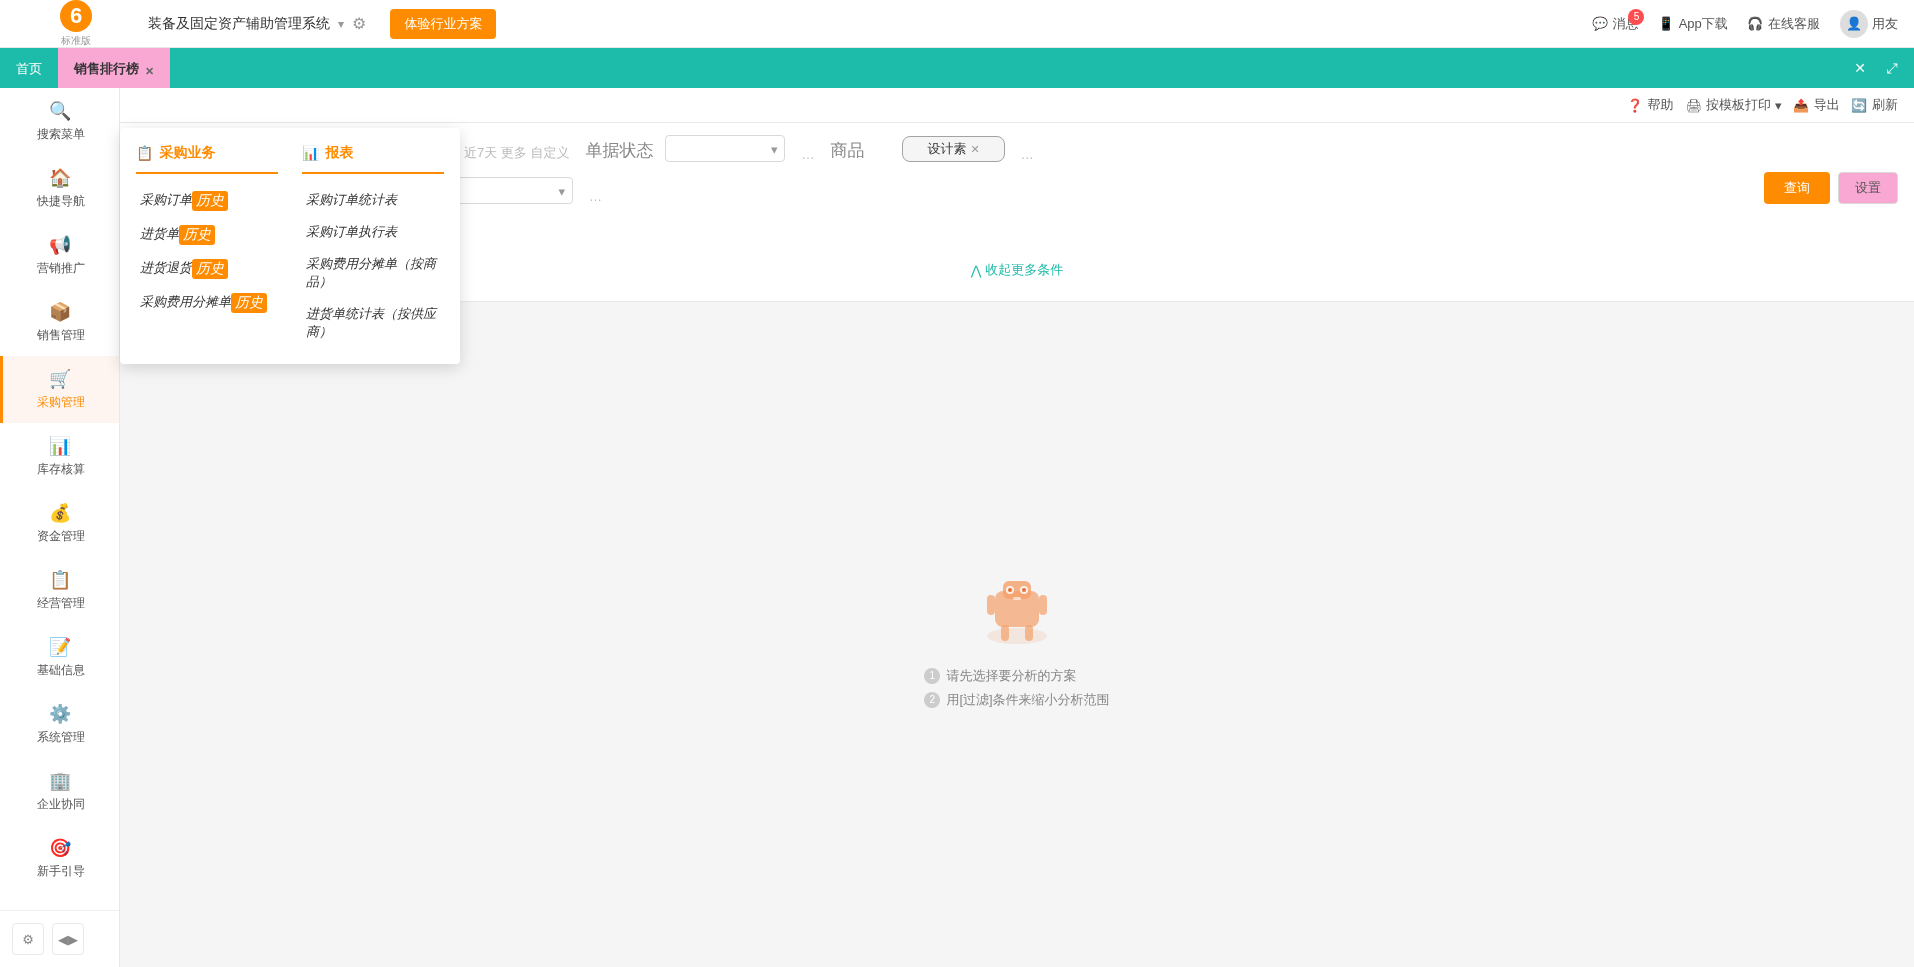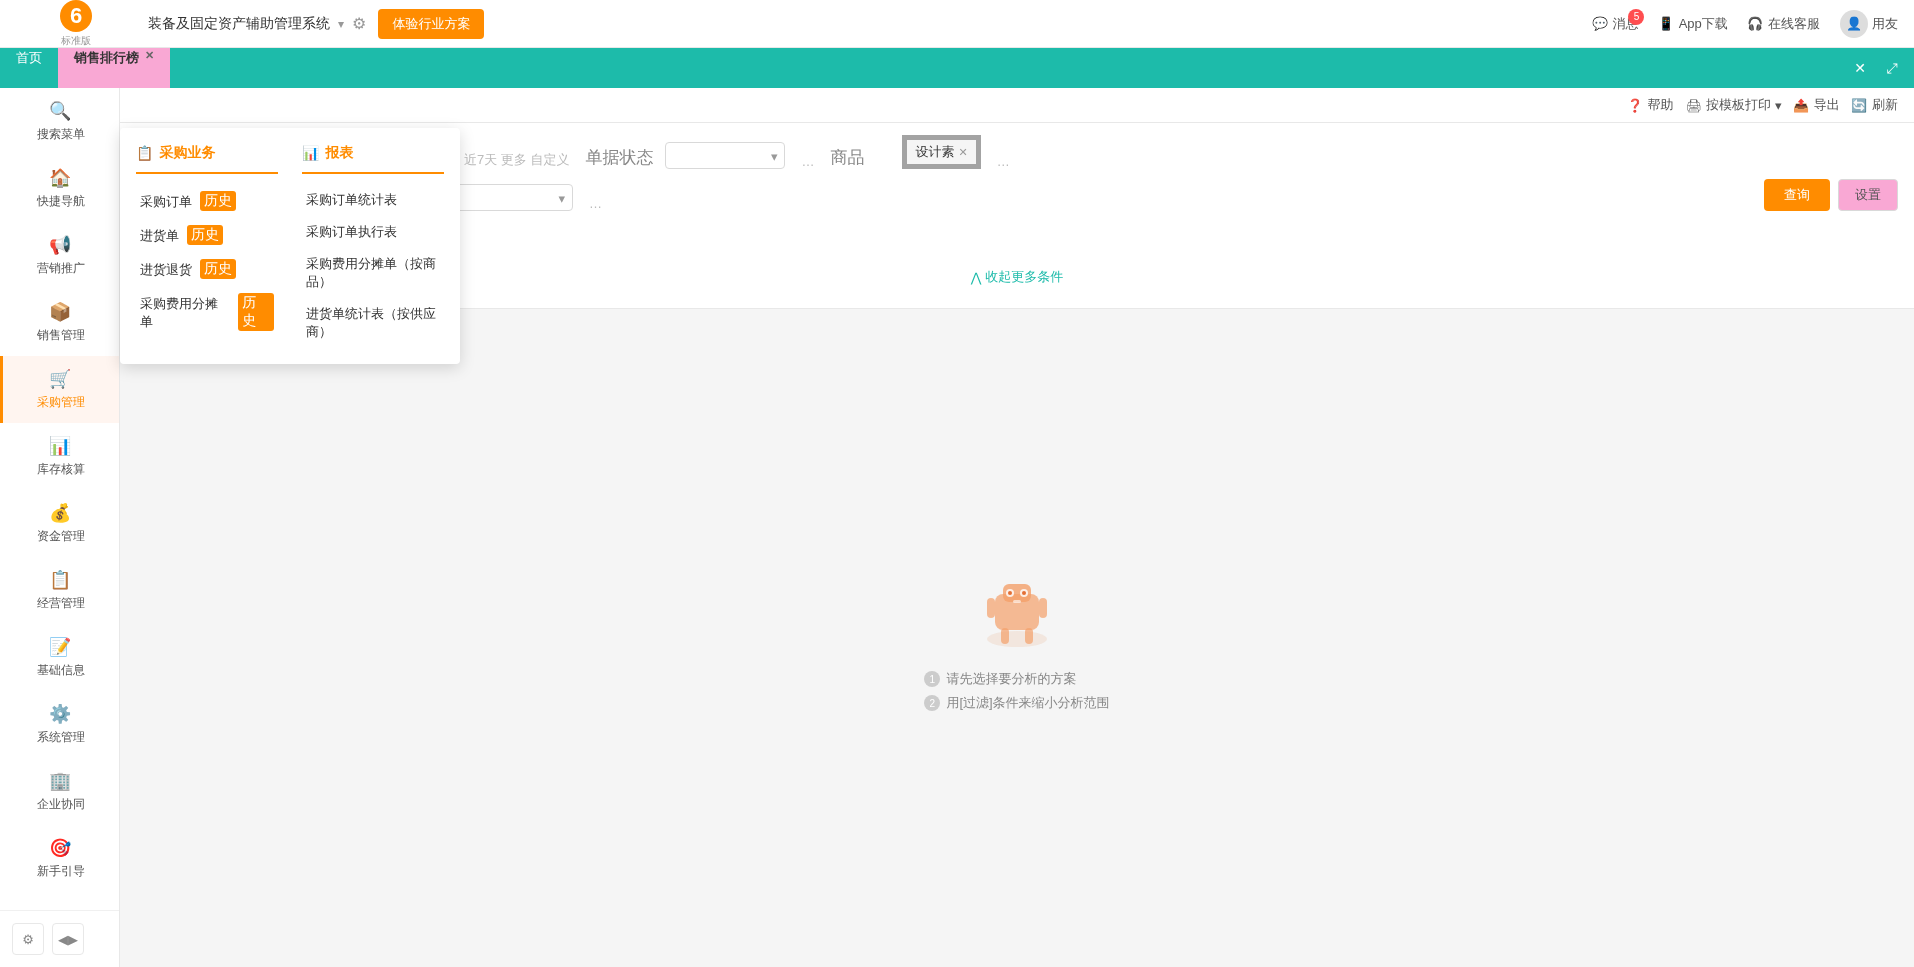--- a/index.html
+++ b/index.html
@@ -31,21 +31,21 @@
       color: #fff; font-size: 18px; font-weight: bold;
     }
     .logo-text { font-size: 10px; color: #999; margin-top: 2px; }
     .system-title {
       display: flex; align-items: center; gap: 8px;
       font-size: 14px; color: #333; margin-left: 12px;
     }
     .system-title .chevron { color: #999; font-size: 12px; cursor: pointer; }
     .system-title .gear { color: #999; cursor: pointer; font-size: 16px; }
     .industry-btn {
-      margin-left: 12px;
+      margin-left: 24px;
       background: #ff8c00;
       color: #fff;
       border: none;
       padding: 6px 14px;
       border-radius: 4px;
       cursor: pointer;
       font-size: 13px;
     }
     .top-right {
       margin-left: auto;
@@ -77,22 +77,22 @@
     }
 
     
     .tabs-bar {
       height: 40px;
       background: #1dbbaa;
       display: flex;
       align-items: stretch;
     }
     .tab-item {
-      padding: 1px 16px;
-      display: flex; align-items: flex-start;
+      padding: 10px 16px;
+      display: flex; align-items: flex-end;
       color: #fff;
       cursor: pointer;
       font-size: 13px;
       position: relative;
       gap: 6px;
     }
     .tab-item.active {
       background: #f9a8d4;
       color: #333;
       font-weight: bold;
@@ -194,23 +194,23 @@
       border: 1px solid #d9d9d9;
       border-radius: 4px;
       padding: 5px 8px;
       font-size: 13px;
       color: #333;
       min-width: 160px;
     }
     .filter-tag {
       display: flex; align-items: center; gap: 4px;
       background: #f5f5f5;
-      border: 5px solid #a3a3a3;
-      border-radius: 0;
-      padding: 3px 8px;
+      border: 1px solid #a3a3a3;
+      border-radius: 8px;
+      padding: 3px 24px;
       font-size: 13px;
       color: #333;
     }
     .filter-tag .close { cursor: pointer; color: #999; font-size: 11px; }
     .filter-select {
       border: 1px solid #d9d9d9;
       border-radius: 4px;
       padding: 5px 28px 5px 8px;
       font-size: 13px;
       color: #333;
@@ -321,26 +321,27 @@
     .dropdown-col-title {
       display: flex; align-items: center; gap: 6px;
       font-size: 14px;
       color: #ff8c00;
       font-weight: bold;
       padding-bottom: 10px;
       border-bottom: 2px solid #ff8c00;
       margin-bottom: 10px;
     }
     .dropdown-item {
-      display: flex; align-items: flex-end; gap: 8px;
+      display: flex; align-items: flex-start; gap: 0;
       padding: 7px 4px;
       cursor: pointer;
       color: #333;
       font-size: 13px;
       border-radius: 4px;
+      font-style: italic;
     }
     .history-badge {
       background: #ff8c00;
       color: #fff;
       font-size: 14px;
       border-radius: 3px;
       padding: 1px 4px;
     }
 
     

